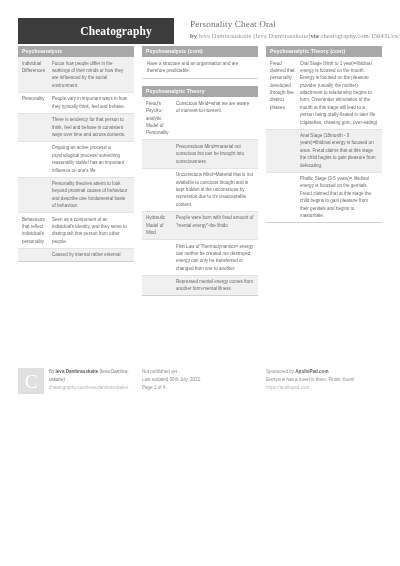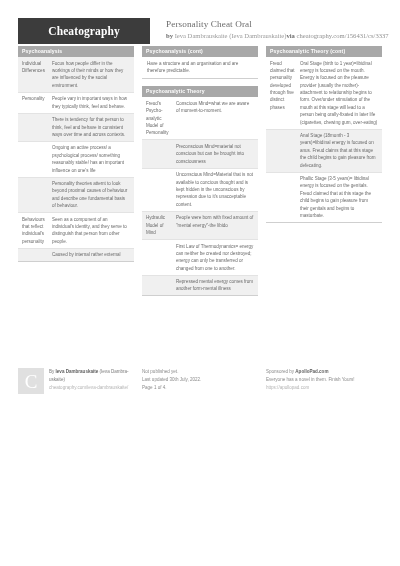--- a/index.html
+++ b/index.html
@@ -26,32 +26,33 @@
 
   
   .header {
     display: flex;
     align-items: flex-start;
     padding: 18px 14px 0 18px;
     height: 40px;
     box-sizing: border-box;
   }
   .logo-box {
-    width: 132px;
+    width: 116px;
     height: 26px;
     background: #3c3c3c;
     color: #ffffff;
     display: flex;
     align-items: center;
     justify-content: center;
     font-family: "Liberation Serif", serif;
     font-weight: bold;
     font-size: 11.5px;
     letter-spacing: 0.1px;
     flex: none;
+    padding-left: 40px;
   }
   .header-text {
     margin-left: 16px;
     padding-top: 1px;
     font-family: "Liberation Serif", serif;
     line-height: 1.25;
   }
   .sheet-title {
     font-size: 9.2px;
     color: #6d6d6d;

